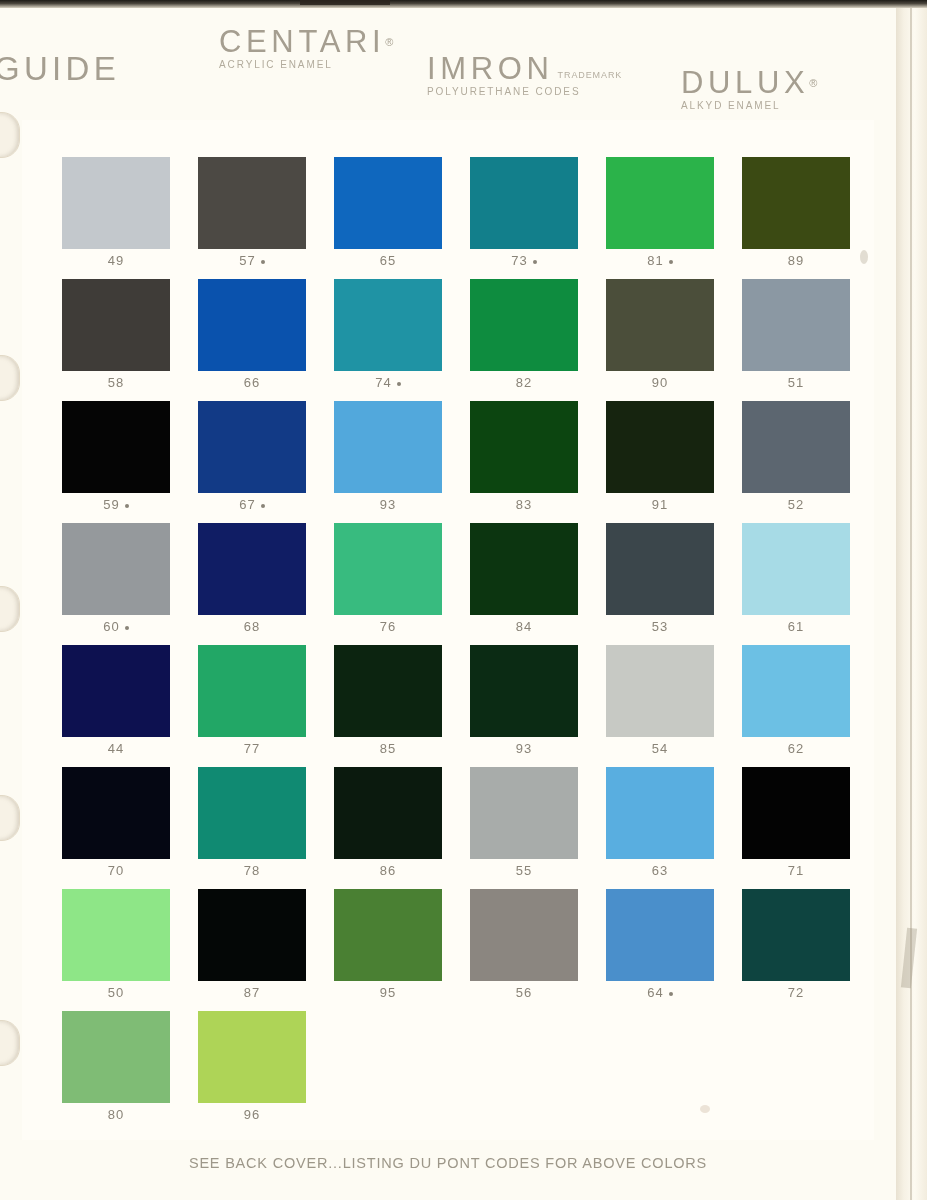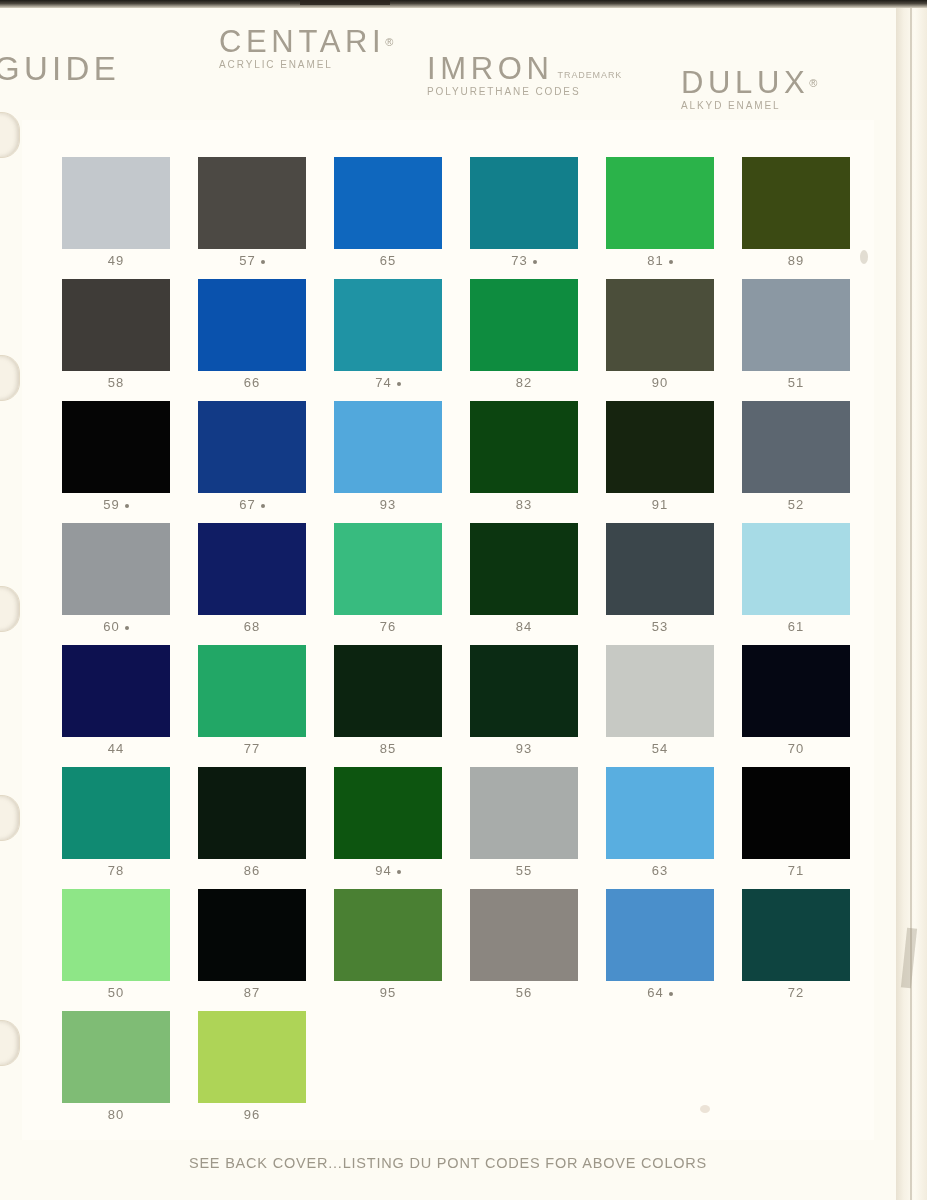--- a/index.html
+++ b/index.html
@@ -338,34 +338,34 @@
       </div>
       <div class="cell">
         <div class="chip" title="#0b2b14" style="background: rgb(11, 43, 20);"></div>
         <div class="chip-label"><span>93</span></div>
       </div>
       <div class="cell">
         <div class="chip" title="#c7c9c4" style="background: rgb(199, 201, 196);"></div>
         <div class="chip-label"><span>54</span></div>
       </div>
       <div class="cell">
+        <div class="chip" title="#6cc0e4" style="background: rgb(108, 192, 228);"></div>
+        <div class="chip-label"><span>62</span></div>
+      </div>
+      <div class="cell">
         <div class="chip" title="#050713" style="background: rgb(5, 7, 19);"></div>
         <div class="chip-label"><span>70</span></div>
       </div>
       <div class="cell">
         <div class="chip" title="#108a72" style="background: rgb(16, 138, 114);"></div>
         <div class="chip-label"><span>78</span></div>
       </div>
       <div class="cell">
         <div class="chip" title="#0b1a0e" style="background: rgb(11, 26, 14);"></div>
         <div class="chip-label"><span>86</span></div>
-      </div>
-      <div class="cell">
-        <div class="chip" title="#0d5510" style="background: rgb(13, 85, 16);"></div>
-        <div class="chip-label"><span>94</span><span class="dot"></span></div>
       </div>
       <div class="cell">
         <div class="chip" title="#a8acaa" style="background: rgb(168, 172, 170);"></div>
         <div class="chip-label"><span>55</span></div>
       </div>
       <div class="cell">
         <div class="chip" title="#59aee0" style="background: rgb(89, 174, 224);"></div>
         <div class="chip-label"><span>63</span></div>
       </div>
       <div class="cell">

